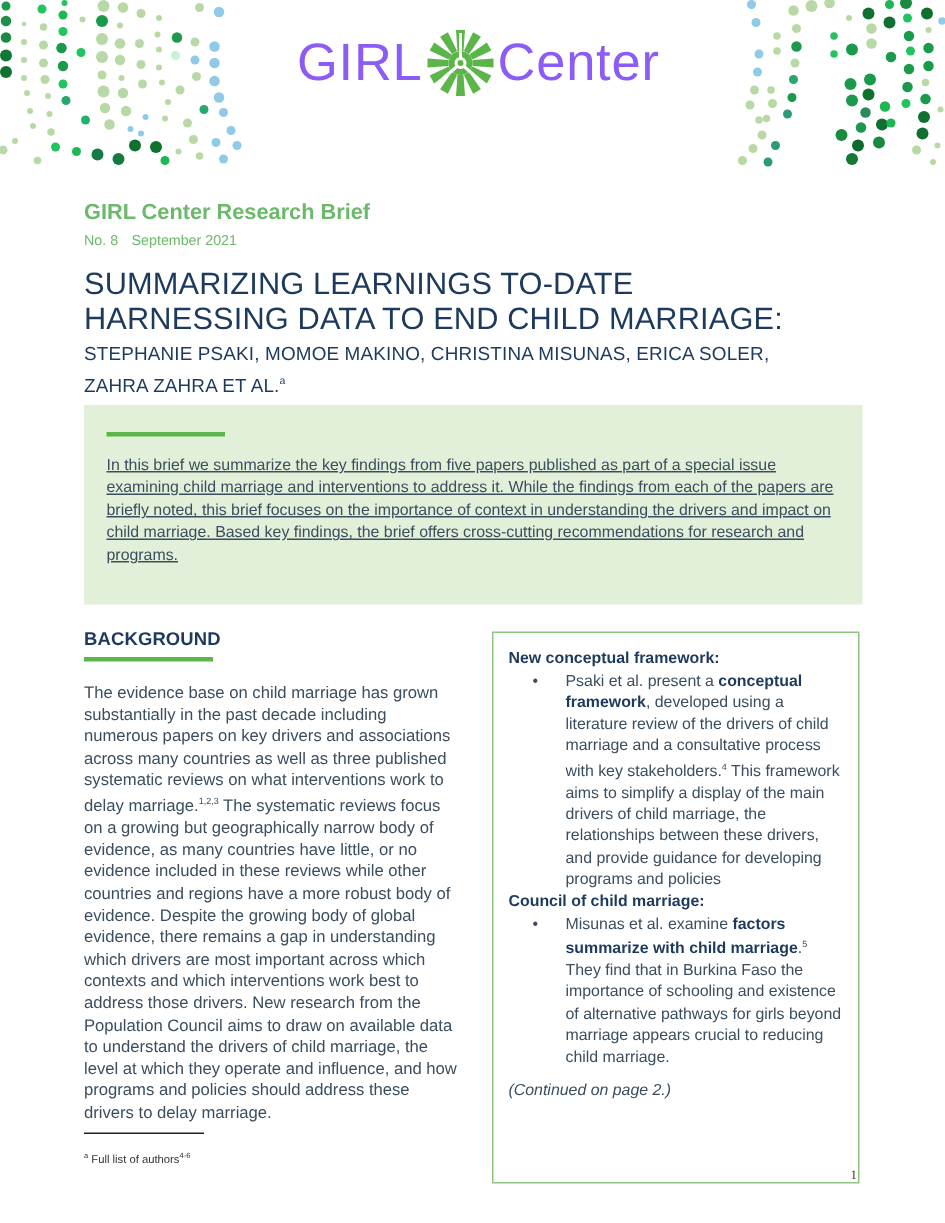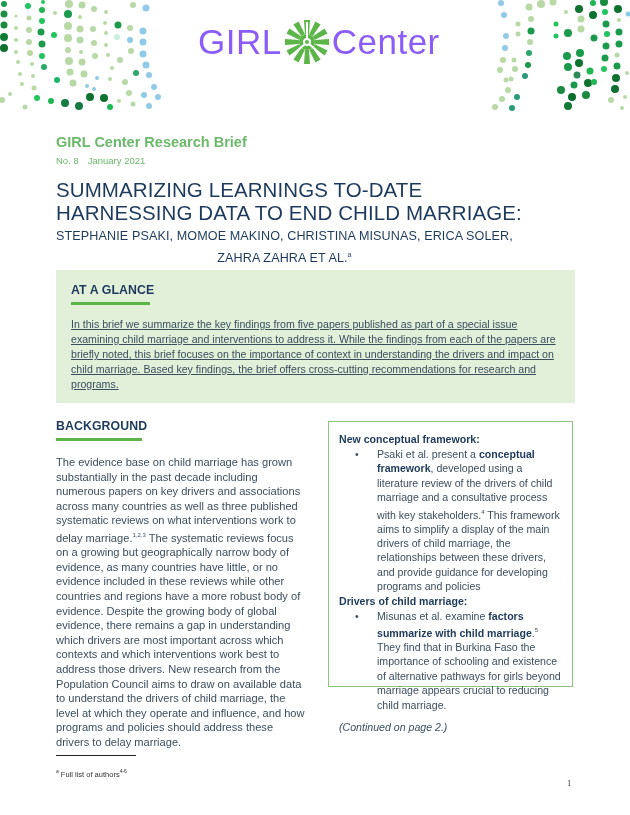--- a/index.html
+++ b/index.html
@@ -14,34 +14,34 @@
     .logo-line { display: flex; align-items: center; height: 44px; }
     .logo-word { font-size: 35px; color: #8b5cf6; letter-spacing: 0.5px; line-height: 44px; }
     .logo-mark { width: 46px; height: 46px; margin: 0 2px; }
     .logo-tagline { position: absolute; left: 0; top: 50px; font-size: 11.2px; font-weight: bold; color: #5cb548; letter-spacing: 0.1px; white-space: nowrap; }
 
     .series { position: absolute; left: 56px; top: 134px; font-size: 14.5px; font-weight: bold; color: #6cb96b; }
     .issue { position: absolute; left: 56px; top: 155px; font-size: 9.5px; color: #6cb96b; }
     .issue span { margin-right: 9px; }
 
     .title { position: absolute; left: 56px; top: 178px; font-size: 20.5px; line-height: 23px; color: #1d3a5c; font-weight: normal; letter-spacing: 0.1px; }
-    .authors { position: absolute; left: 56px; top: 228px; font-size: 12.6px; line-height: 17.5px; color: #1d3a5c; font-weight: normal; letter-spacing: 0.1px; text-align: center; }
+    .authors { position: absolute; left: 56px; top: 228px; font-size: 12.6px; line-height: 17.5px; color: #1d3a5c; font-weight: normal; letter-spacing: 0.1px; }
     .authors sup { font-size: 7px; }
 
     .glance { position: absolute; left: 56px; top: 270px; width: 519px; height: 133px; background: #e2f0da; padding: 13px 15px; }
     .section-head { font-size: 12.3px; font-weight: bold; color: #1d3a5c; letter-spacing: 0.1px; }
     .section-bar { width: 79px; height: 3px; background: #5cb548; margin-top: 5px; }
     .glance-text { margin-top: 12px; font-size: 10.6px; line-height: 15px; color: #3b4e5f; text-decoration: underline; }
 
     .background { position: absolute; left: 56px; top: 419px; width: 250px; }
     .background .section-bar { width: 86px; }
     .bg-text { margin-top: 14px; font-size: 11.1px; line-height: 14.6px; color: #3b4e5f; }
     .bg-text sup { font-size: 6px; }
 
-    .sidebox { position: absolute; left: 328px; top: 421px; width: 245px; height: 266px; border: 1.5px solid #8cc57e; padding: 11px 10px 10px 10px; }
+    .sidebox { position: absolute; left: 328px; top: 421px; width: 245px; height: 368px; border: 1.5px solid #8cc57e; padding: 11px 10px 10px 10px; }
     .sb-head { font-size: 10.6px; font-weight: bold; color: #1d3a5c; }
     .sb-item { display: flex; margin-top: 2px; }
     .sb-bullet { width: 38px; padding-left: 16px; font-size: 10.6px; color: #3b4e5f; line-height: 14.4px; }
     .sb-text { flex: 1; font-size: 10.6px; line-height: 14.4px; color: #3b4e5f; }
     .sb-text b { color: #1d3a5c; }
     .sb-text sup { font-size: 6px; }
     .sb-head-2 { margin-top: 1px; }
     .continued { margin-top: 9px; font-size: 10.6px; font-style: italic; color: #3b4e5f; }
 
     .foot-rule { position: absolute; left: 56px; top: 755px; width: 80px; height: 1px; background: #222; }
@@ -247,52 +247,51 @@
         <line x1="2" y1="2" x2="16" y2="14"></line>
         <circle r="3"></circle>
       </g>
     </svg>
     <span class="logo-word">Center</span>
   </div>
 </div>
 
 <div class="series">GIRL Center Research Brief</div>
 <div class="issue">
-  <span>No. 8</span><span>January 2021</span>
+  <span>No. 8</span><span>September 2021</span>
 </div>
 
 <h1 class="title">
   <div>SUMMARIZING LEARNINGS TO-DATE</div>
   <div>HARNESSING DATA TO END CHILD MARRIAGE:</div>
 </h1>
 
 <div class="authors">
   <div>STEPHANIE PSAKI, MOMOE MAKINO, CHRISTINA MISUNAS, ERICA SOLER,</div>
   <div><span>ZAHRA ZAHRA ET AL.</span><sup>a</sup></div>
 </div>
 
 <section class="glance">
-  <div class="section-head">AT A GLANCE</div>
   <div class="section-bar"></div>
   <p class="glance-text">In this brief we summarize the key findings from five papers published as part of a special issue examining child marriage and interventions to address it. While the findings from each of the papers are briefly noted, this brief focuses on the importance of context in understanding the drivers and impact on child marriage. Based key findings, the brief offers cross-cutting recommendations for research and programs.</p>
 </section>
 
 <section class="background">
   <div class="section-head">BACKGROUND</div>
   <div class="section-bar"></div>
   <p class="bg-text"><span>The evidence base on child marriage has grown substantially in the past decade including numerous papers on key drivers and associations across many countries as well as three published systematic reviews on what interventions work to delay marriage.</span><sup>1,2,3</sup><span> The systematic reviews focus on a growing but geographically narrow body of evidence, as many countries have little, or no evidence included in these reviews while other countries and regions have a more robust body of evidence. Despite the growing body of global evidence, there remains a gap in understanding which drivers are most important across which contexts and which interventions work best to address those drivers. New research from the Population Council aims to draw on available data to understand the drivers of child marriage, the level at which they operate and influence, and how programs and policies should address these drivers to delay marriage.</span></p>
 </section>
 
 <aside class="sidebox">
   <div class="sb-head">New conceptual framework:</div>
   <div class="sb-item">
     <span class="sb-bullet">•</span>
     <span class="sb-text"><span>Psaki et al. present a </span><b>conceptual framework</b><span>, developed using a literature review of the drivers of child marriage and a consultative process with key stakeholders.</span><sup>4</sup><span> This framework aims to simplify a display of the main drivers of child marriage, the relationships between these drivers, and provide guidance for developing programs and policies</span></span>
   </div>
-  <div class="sb-head sb-head-2">Drivers of child marriage:</div>
+  <div class="sb-head sb-head-2">Council of child marriage:</div>
   <div class="sb-item">
     <span class="sb-bullet">•</span>
     <span class="sb-text"><span>Misunas et al. examine </span><b>factors summarize with child marriage</b><span>.</span><sup>5</sup><span> They find that in Burkina Faso the importance of schooling and existence of alternative pathways for girls beyond marriage appears crucial to reducing child marriage.</span></span>
   </div>
   <div class="continued">(Continued  on page 2.)</div>
 </aside>
 
 <div class="foot-rule"></div>
 <div class="footnote"><sup>a</sup><span> Full list of authors</span><sup>4-6</sup></div>
 <div class="page-num">1</div>

